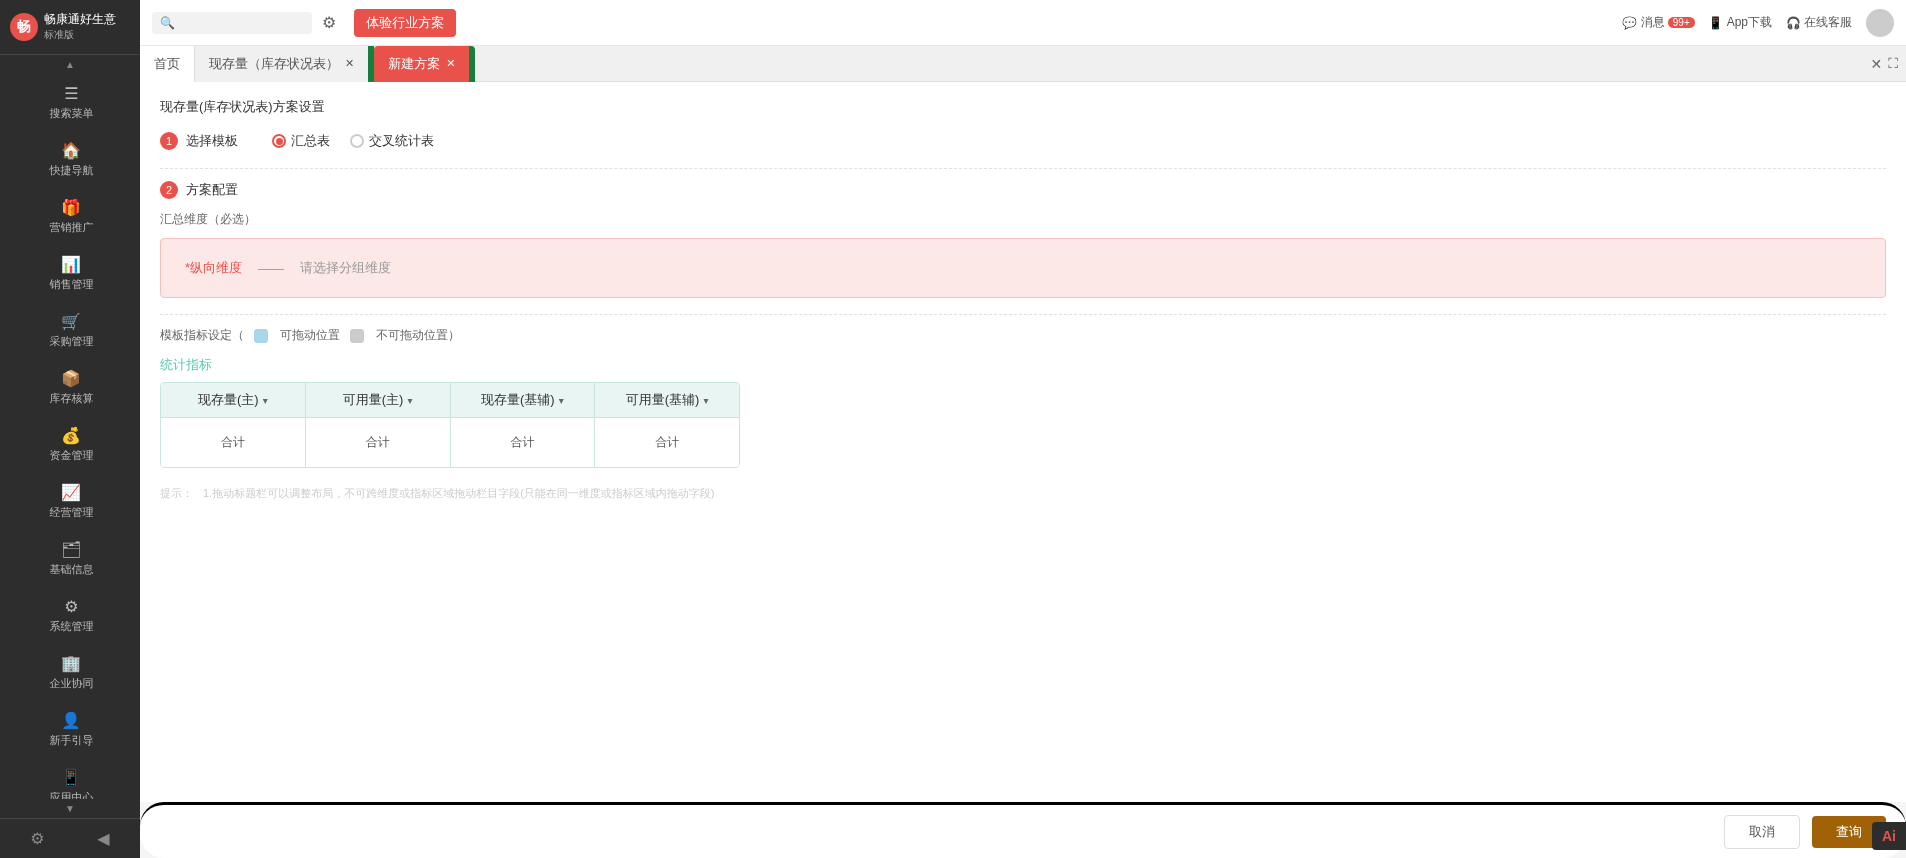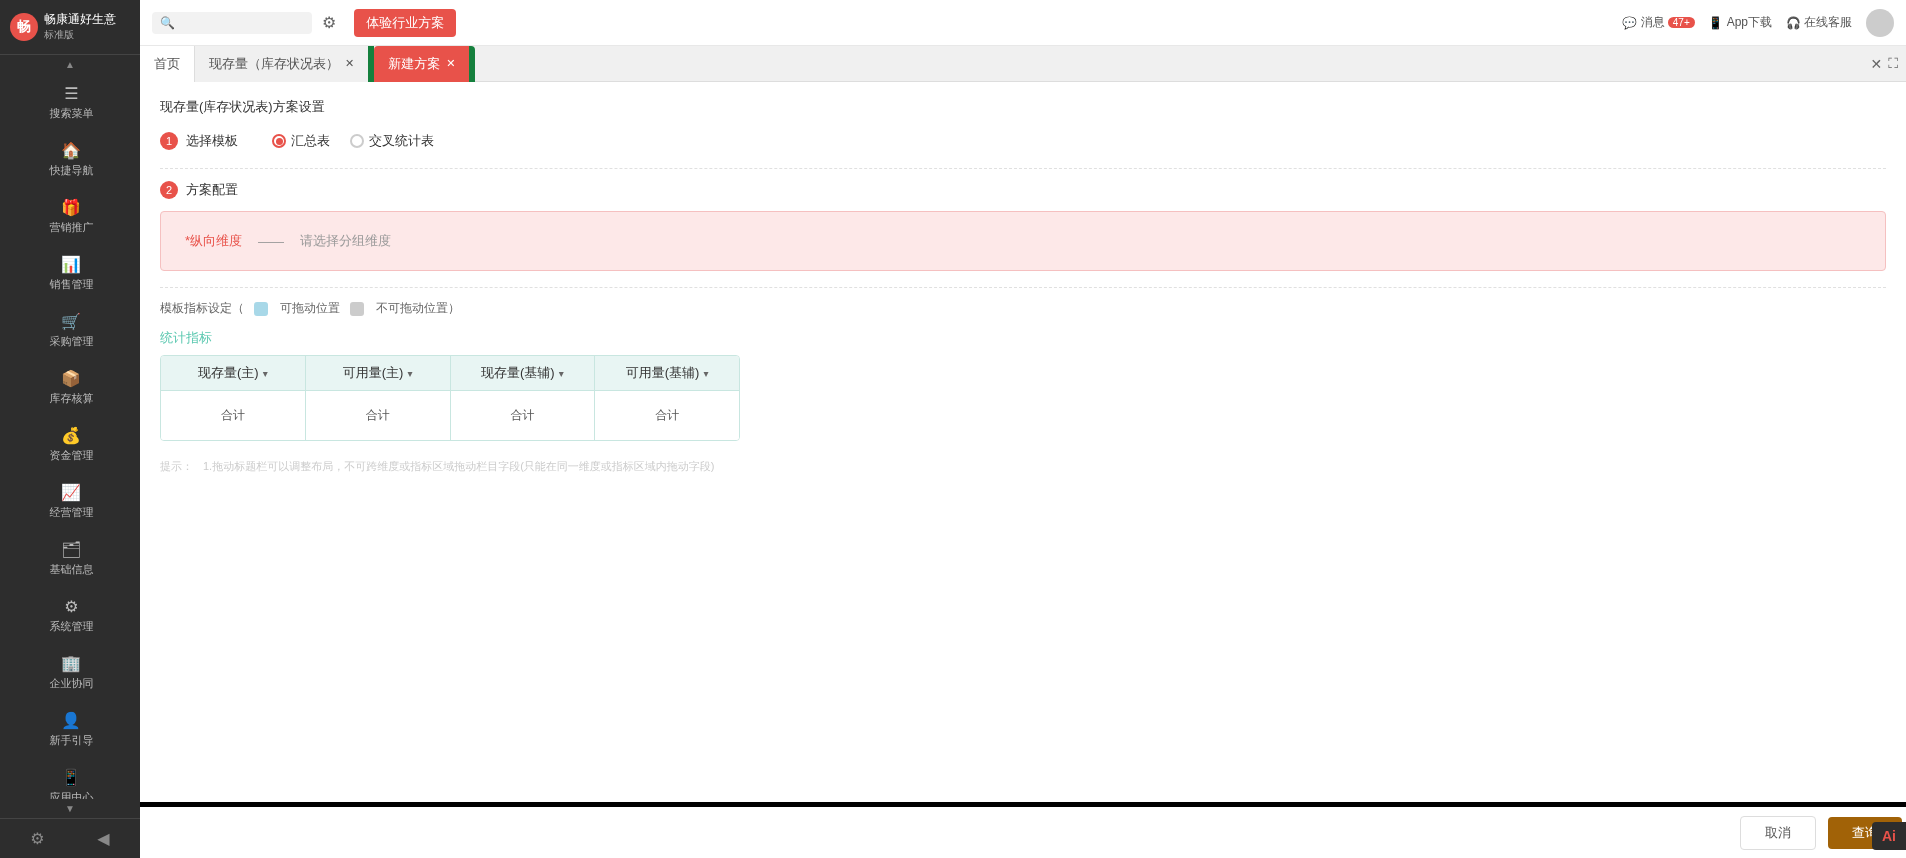--- a/index.html
+++ b/index.html
@@ -207,23 +207,23 @@
     
     .save-option {
       display: flex; align-items: center; gap: 6px;
       padding: 14px 20px; border-top: 1px solid #eee; margin-top: 16px;
       font-size: 13px; color: #555;
     }
     .save-checkbox { width: 14px; height: 14px; border: 1px solid #ccc; border-radius: 2px; cursor: pointer; }
 
     
     .action-bar {
-      height: 56px; background: #fff; border-top: 5px solid #000000;
+      height: 56px; background: #fff; border-top: 3px solid #000000;
       display: flex; align-items: center; justify-content: flex-end;
-      padding: 0 4px; gap: 12px; flex-shrink: 0;
+      padding: 0 20px; gap: 12px; flex-shrink: 0; border-radius: 24px;
     }
     .btn-cancel {
       padding: 7px 24px; border: 1px solid #ddd; border-radius: 4px;
       background: #fff; color: #555; font-size: 13px; cursor: pointer;
     }
     .btn-query {
       padding: 7px 24px; border: none; border-radius: 4px;
       background: #a16207; color: #fff; font-size: 13px; cursor: pointer;
     }
 
@@ -316,21 +316,21 @@
       <span style="color:#aaa;font-size:12px;">🔍</span>
       <input type="text" placeholder="" style="">
     </div>
     <span class="topbar-gear">⚙</span>
     <button class="topbar-btn-industry">体验行业方案</button>
     <div class="topbar-spacer"></div>
     <div class="topbar-right">
       <div class="topbar-msg">
         <span>💬</span>
         <span>消息</span>
-        <span class="topbar-badge">47+</span>
+        <span class="topbar-badge">99+</span>
       </div>
       <div class="topbar-app">
         <span>📱</span>
         <span>App下载</span>
       </div>
       <div class="topbar-service">
         <span>🎧</span>
         <span>在线客服</span>
       </div>
       <div class="topbar-avatar"></div>
@@ -381,20 +381,21 @@
       </div>
 
       <hr class="section-divider">
 
       <div class="step-section">
         <div class="step-header">
           <div class="step-badge">2</div>
           <span class="step-title">方案配置</span>
         </div>
 
+        <div class="config-label">汇总维度（必选）</div>
 
         <div class="dimension-area">
           <div class="dimension-row">
             <span class="dimension-label">*纵向维度</span>
             <span class="dimension-dash">——</span>
             <span class="dimension-placeholder">请选择分组维度</span>
           </div>
         </div>
 
         <hr class="section-divider">

